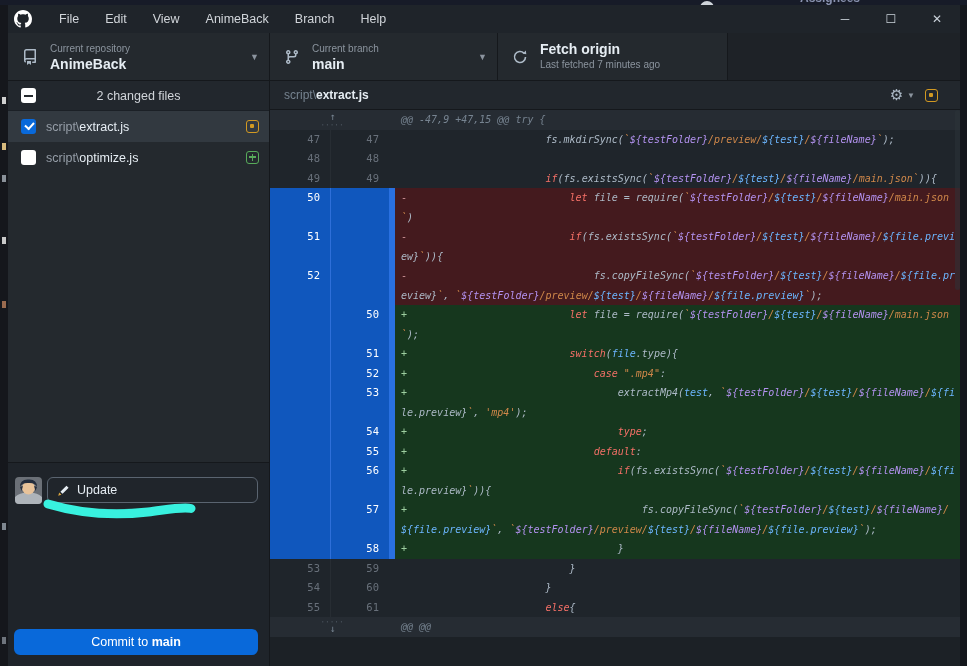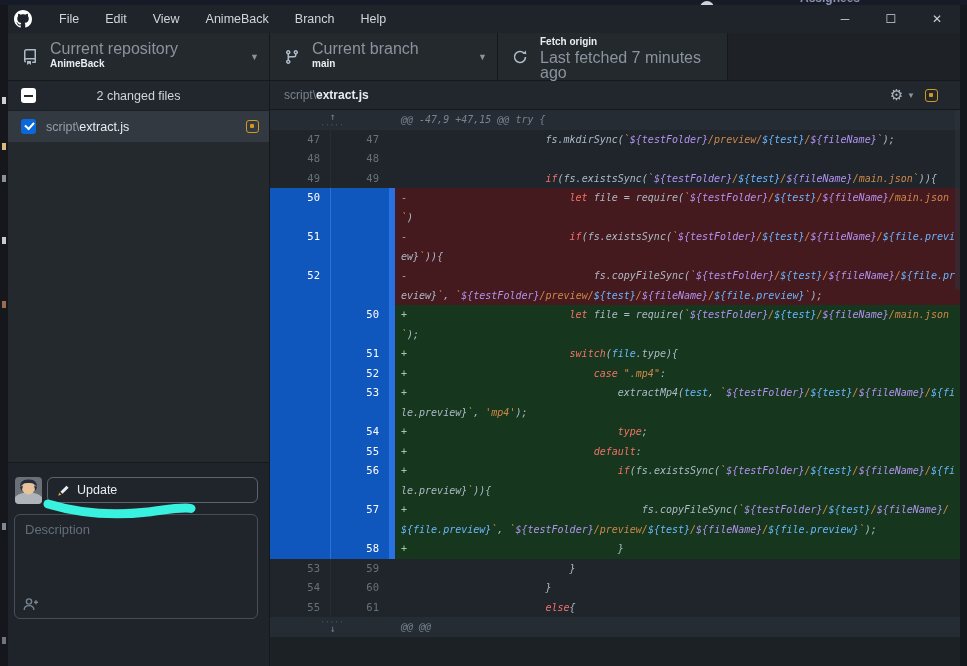--- a/index.html
+++ b/index.html
@@ -23,22 +23,22 @@
   .gh-logo { width:18px; height:18px; margin:0 14px 0 6px; flex:none; }
   .menu-item { padding:0 13px; height:28px; line-height:28px; cursor:default; }
   .win-controls { margin-left:auto; display:flex; align-items:center; height:28px; }
   .win-btn { width:46px; text-align:center; color:#c9d1d9; font-size:12px; line-height:28px; }
 
   
   .toolbar { height:48px; background:#1e2227; border-bottom:1px solid #15181c; display:flex; flex:none; }
   .tb-section { height:100%; border-right:1px solid #15181c; background:#24292e; display:flex; align-items:center; padding:0 10px; }
   .tb-repo { width:262px; } .tb-branch { width:228px; } .tb-fetch { width:230px; }
   .tb-icon { width:16px; height:16px; margin:0 12px 0 4px; flex:none; }
-  .tb-label { font-size:16px; color:#8b949e; line-height:15px; }
-  .tb-value { font-size:10px; color:#e6edf3; font-weight:bold; line-height:16px; }
+  .tb-label { font-size:10px; color:#8b949e; line-height:15px; }
+  .tb-value { font-size:14px; color:#e6edf3; font-weight:bold; line-height:16px; }
   .tb-caret { margin-left:auto; color:#8b949e; font-size:9px; }
 
   
   .main { flex:1; display:flex; min-height:0; }
   .sidebar { width:262px; flex:none; display:flex; flex-direction:column; background:#24292e; border-right:1px solid #15181c; }
 
   .tabbar { height:29px; display:flex; flex:none; background:#22272d; border-bottom:1px solid #15181c; }
   .tab { flex:1; display:flex; align-items:center; justify-content:center; font-size:12.5px; color:#768390; position:relative; }
   .tab.active { color:#e6edf3; }
   .tab.active::after { content:""; position:absolute; left:0; right:0; bottom:0; height:2px; background:#1f6feb; }
@@ -185,51 +185,51 @@
           <div class="list-header">
             <span class="hdr-label">2 changed files</span>
             <span class="checkbox cb-ind"></span>
           </div>
           <div id="file-rows">
               <div class="file-row selected">
                 <span class="checkbox cb-on"></span>
                 <span class="file-path">script\<span class="file-name">extract.js</span></span>
                 <span class="status-icon st-modified"></span>
               </div>
+              <div class="file-row">
+                <span class="checkbox cb-off"></span>
+                <span class="file-path">script\<span class="file-name">optimize.js</span></span>
+                <span class="status-icon st-added"></span>
+              </div>
             </div>
         </div>
 
         <div class="commit-panel">
           <div class="avatar">
             <svg width="27" height="27" viewBox="0 0 27 27">
                 <rect width="27" height="27" fill="#6b7077"></rect>
                 <path d="M0 20 Q6 15 13.5 16 Q21 15 27 20 L27 27 L0 27 Z" fill="#aeb4ba"></path>
                 <circle cx="13.5" cy="11" r="6.5" fill="#e8c39a"></circle>
                 <path d="M5 10 Q5 2 13.5 2.5 Q22 2 22 10 Q20 5.5 13.5 6 Q7 5.5 5 10 Z" fill="#232d3d"></path>
                 <path d="M5 10 L6.5 14 L8 9 Z M22 10 L20.5 14 L19 9 Z" fill="#232d3d"></path>
               </svg>
           </div>
           <div class="summary-field">
             <svg class="pencil" width="13" height="13" viewBox="0 0 13 13">
                 <path fill="#d9a43e" d="M2.2 8.6 1.2 11.8 4.4 10.8Z"></path>
                 <rect x="3.2" y="4.2" width="8.6" height="3.1" rx="0.4" transform="rotate(-45 7.5 5.75)" fill="#e6edf3"></rect>
               </svg>
             <span>Update</span>
           </div>
-          <div class="desc-box">
-            <span class="desc-placeholder">Description</span>
-            <svg class="coauthor" width="16" height="14" viewBox="0 0 16 14">
-                <circle cx="6" cy="4.5" r="2.6" fill="none" stroke="#768390" stroke-width="1.4"></circle>
-                <path d="M1.2 13 Q1.2 8.6 6 8.6 Q10.8 8.6 10.8 13" fill="none" stroke="#768390" stroke-width="1.4"></path>
-                <path d="M13 3.2 v4 M11 5.2 h4" stroke="#768390" stroke-width="1.4"></path>
-              </svg>
-          </div>
           <svg class="scribble-svg" viewBox="0 0 262 204">
             <path d="M40 41 C 70 50, 105 53, 140 49 C 160 46.5, 175 43.5, 183 45.5" fill="none" stroke="#38f1df" stroke-width="9" stroke-linecap="round"></path>
           </svg>
+          <button class="commit-btn">
+            <span>Commit to </span><b>main</b>
+          </button>
         </div>
       </div>
 
       <div class="diffpanel">
         <div class="diff-header">
           <span class="diff-path"><span>script\</span><span class="fname">extract.js</span></span>
           <span class="diff-actions">
             <span class="gear">⚙</span>
             <span class="gear-caret">▼</span>
             <span class="status-icon st-modified"></span>

